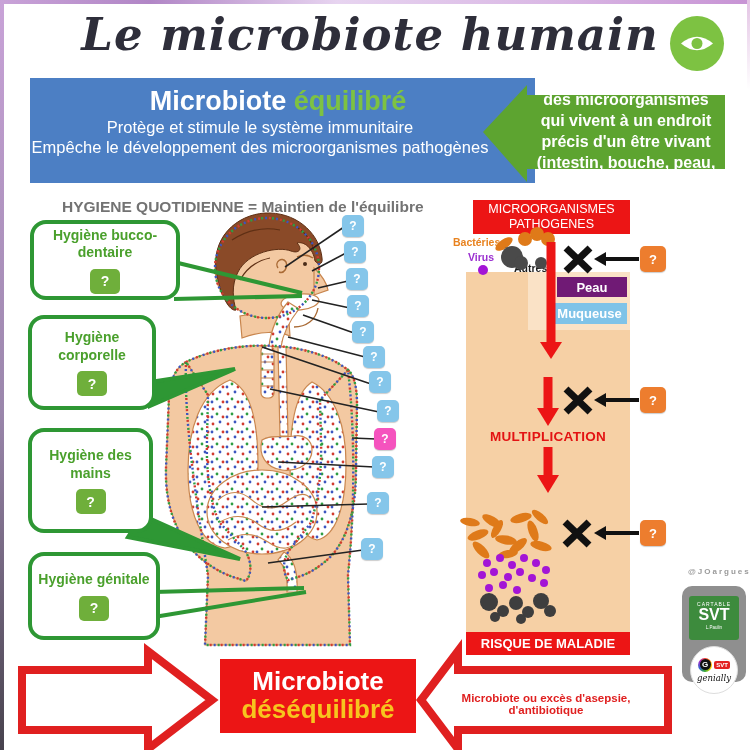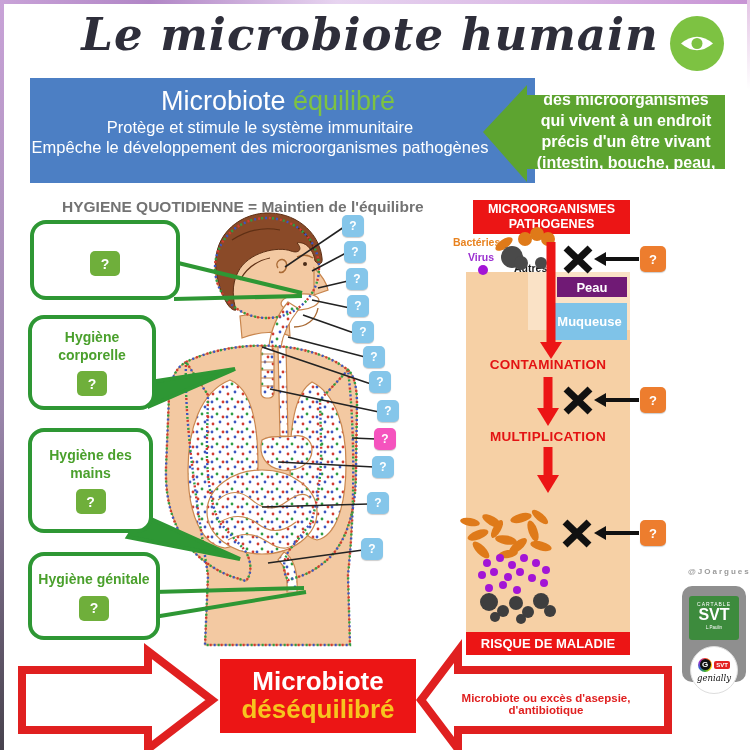--- a/index.html
+++ b/index.html
@@ -10,44 +10,44 @@
   
   #edge-top{left:0;top:0;width:750px;height:4px;background:linear-gradient(90deg,#c9a3d8,#b186c6 20%,#e7d4f0 45%,#d9b6e4 75%,#c793d4);}
   #edge-left{left:0;top:0;width:4px;height:750px;background:linear-gradient(180deg,#c9a3d8,#9a86ab 55%,#47424d);}
   #edge-right{right:0;top:0;width:3px;height:90px;background:linear-gradient(180deg,#e3c4e4,#ffffff);}
   
   #title{left:60px;top:8px;width:620px;text-align:center;font-family:"DejaVu Serif",serif;font-style:italic;font-weight:bold;font-size:45px;color:#2e2e3a;letter-spacing:1px;}
   #eye-btn{left:668px;top:15px;width:58px;height:57px;cursor:pointer;}
   
   #balanced{left:30px;top:78px;width:505px;height:105px;background:#4c7fc4;}
   #balanced-inner{left:0;top:8px;width:460px;text-align:center;color:#fff;}
-  #balanced-title{font-size:27px;font-weight:normal;line-height:1.15;margin-left:36px;}
+  #balanced-title{font-size:27px;font-weight:bold;line-height:1.15;margin-left:36px;}
   #balanced-title .accent{color:#7dc242;}
   .balanced-line{font-size:16.5px;line-height:1.22;}
   
   #def-arrow-head{left:481px;top:85px;width:48px;height:97px;}
   #def-body{left:527px;top:95px;width:198px;height:74px;background:#5da430;display:flex;align-items:center;justify-content:center;}
   #def-text{width:192px;text-align:center;color:#fff;font-weight:bold;font-size:16px;line-height:1.3;}
   
   #hygiene-heading{left:42px;top:198px;width:430px;font-weight:bold;font-size:15.5px;color:#737373;margin-left:20px;}
   .hbox{position:absolute;background:#fff;border:4px solid #2e9734;border-radius:16px;display:flex;flex-direction:column;align-items:center;justify-content:center;z-index:4;}
   .hbox .hlabel{color:#4aa02c;font-weight:bold;font-size:14px;text-align:center;line-height:1.25;}
   .green-q{width:30px;height:25px;margin-top:7px;background:#6faf3b;border-radius:5px;color:#fff;font-weight:bold;font-size:14px;display:flex;align-items:center;justify-content:center;cursor:pointer;}
   
   .marker{position:absolute;width:22px;height:22px;border-radius:5px;color:#fff;font-weight:bold;font-size:12px;display:flex;align-items:center;justify-content:center;z-index:5;cursor:pointer;box-shadow:0 1px 1px rgba(0,0,0,.2);}
   .m-blue{background:#85c6ea;}
   .m-pink{background:#f553be;}
   .m-orange{background:#ed7d2e;width:26px;height:26px;font-size:13px;}
   
-  #patho-header{left:473px;top:200px;width:157px;height:34px;background:#ec1515;color:#fff;font-weight:bold;font-size:12.5px;text-align:center;display:flex;align-items:center;justify-content:center;line-height:1.2;}
+  #patho-header{left:473px;top:200px;width:157px;height:34px;background:#ec1515;color:#fff;font-weight:normal;font-size:12.5px;text-align:center;display:flex;align-items:center;justify-content:center;line-height:1.2;}
   .legend-label{position:absolute;font-weight:bold;font-size:10.5px;}
   #peach-panel{left:466px;top:272px;width:164px;height:360px;background:#f6d0a5;}
   #peach-light{left:528px;top:272px;width:102px;height:58px;background:#fae2c6;}
   #skin-chip{left:557px;top:277px;width:70px;height:20px;background:#701a75;}
-  #mucosa-chip{left:552px;top:303px;width:75px;height:37px;background:#7fc3e8;}
+  #mucosa-chip{left:552px;top:303px;width:75px;height:21px;background:#7fc3e8;}
   .chip{color:#fff;font-weight:bold;font-size:13px;display:flex;align-items:center;justify-content:center;}
   .step{position:absolute;width:164px;left:466px;text-align:center;color:#e31313;font-weight:bold;font-size:13.5px;letter-spacing:.3px;z-index:4;}
   #patho-footer{left:466px;top:632px;width:164px;height:23px;background:#ec1515;color:#fff;font-weight:bold;font-size:13px;display:flex;align-items:center;justify-content:center;z-index:4;}
   
   #imb-box{left:220px;top:659px;width:196px;height:74px;background:#ec1515;text-align:center;z-index:4;display:flex;flex-direction:column;justify-content:center;}
   #imb-main{color:#fff;font-weight:bold;font-size:26px;line-height:1.1;}
   #imb-accent{color:#f7c51e;font-weight:bold;font-size:26px;line-height:1.15;}
   .cause-text{position:absolute;color:#e02020;font-weight:bold;font-size:11.5px;text-align:center;z-index:5;}
   #cause-left{left:28px;top:692px;width:118px;}
   #cause-right{left:430px;top:692px;width:232px;}
@@ -97,20 +97,21 @@
         <polygon points="46,0 46,97 2,47" fill="#5da430"></polygon>
       </svg>
   </div>
   <div class="abs" id="def-body">
     <div id="def-text">Microbiote : ensemble des microorganismes qui vivent à un endroit précis d'un être vivant (intestin, bouche, peau, ...)</div>
   </div>
 
   <div class="abs" id="hygiene-heading">HYGIENE QUOTIDIENNE = Maintien de l'équilibre</div>
 
   <div class="hbox" style="left:30px;top:220px;width:142px;height:72px;">
+    <div class="hlabel">Hygiène bucco-dentaire</div>
     <div class="green-q">?</div>
   </div>
   <div class="hbox" style="left:28px;top:315px;width:120px;height:87px;">
     <div class="hlabel">Hygiène corporelle</div>
     <div class="green-q">?</div>
   </div>
   <div class="hbox" style="left:28px;top:428px;width:117px;height:97px;">
     <div class="hlabel">Hygiène des mains</div>
     <div class="green-q">?</div>
   </div>
@@ -120,21 +121,20 @@
   </div>
 
   <div class="abs" id="peach-panel"></div>
   <div class="abs" id="peach-light"></div>
   <div class="abs chip" id="skin-chip">Peau</div>
   <div class="abs chip" id="mucosa-chip">Muqueuse</div>
   <div class="abs" id="patho-header">MICROORGANISMES PATHOGENES</div>
   <div class="legend-label" style="left:453px;top:236px;color:#e8821e;">Bactéries</div>
   <div class="legend-label" style="left:468px;top:251px;color:#9b30d0;">Virus</div>
   <div class="legend-label" style="left:514px;top:262px;color:#1c1c1c;">Autres</div>
-  <div class="step" style="top:357px;">CONTAMINATION</div>
   <div class="step" style="top:429px;">MULTIPLICATION</div>
   <div class="abs" id="patho-footer">RISQUE DE MALADIE</div>
 
   <svg class="abs z2" width="750" height="750" viewBox="0 0 750 750">
     <defs>
       <pattern id="microdots" width="15" height="15" patternUnits="userSpaceOnUse">
         <rect width="15" height="15" fill="#ffffff"></rect>
         <circle cx="3" cy="4" r="1.4" fill="#d23b2f"></circle>
         <circle cx="10" cy="2" r="1.4" fill="#3b55c0"></circle>
         <circle cx="7" cy="9" r="1.4" fill="#2f9e43"></circle>

